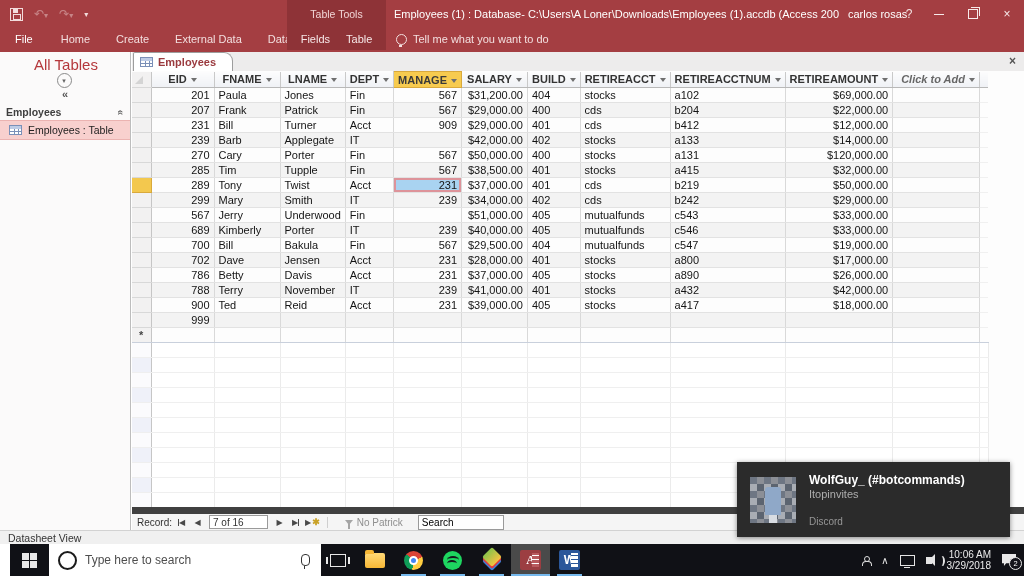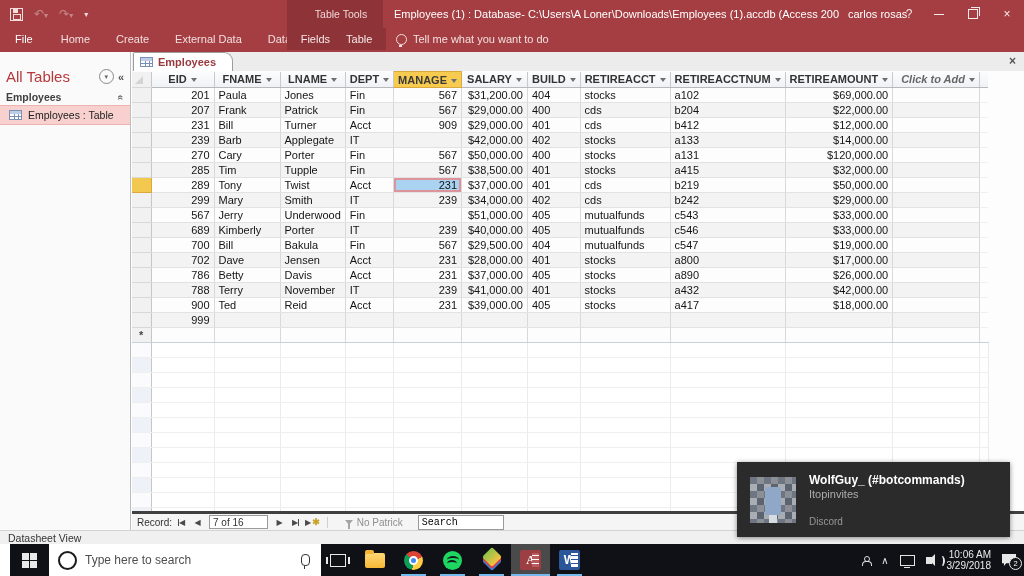--- a/index.html
+++ b/index.html
@@ -6,22 +6,22 @@
   #app{position:relative;width:1024px;height:576px;overflow:hidden;background:#fff;
        font-family:"Liberation Sans",sans-serif;-webkit-font-smoothing:antialiased;}
   
   .titlebar{position:absolute;top:0;left:0;right:0;height:28px;background:var(--access_red,#A43E42);color:#fff;}
   .qat{position:absolute;left:10px;top:0;height:28px;display:flex;align-items:center;gap:11px;color:#F2DCDC;}
   .floppy{width:11px;height:11px;border:1px solid #F2DCDC;position:relative;}
   .floppy::before{content:"";position:absolute;left:2px;top:0;width:5px;height:4px;background:#F2DCDC;}
   .floppy::after{content:"";position:absolute;left:2px;bottom:0;width:6px;height:4px;border:1px solid #F2DCDC;}
   .qat .dim{opacity:.45;font-size:12px;}
   .qat .mini{font-size:8px;}
-  .ctx-top{position:absolute;left:287px;top:0;width:84px;height:28px;background:var(--contextual_red,#8E3337);
-           display:flex;align-items:center;justify-content:center;font-size:10.5px;color:#F1D5D6;padding-left:12px;}
+  .ctx-top{position:absolute;left:287px;top:0;width:99px;height:28px;background:var(--contextual_red,#8E3337);
+           display:flex;align-items:center;justify-content:center;font-size:10.5px;color:#F1D5D6;}
   .title-text{position:absolute;left:394px;top:0;height:28px;display:flex;align-items:center;
               font-size:11px;color:#fff;white-space:nowrap;max-width:445px;overflow:hidden;}
   .account{position:absolute;left:848px;top:0;height:28px;display:flex;align-items:center;font-size:11px;color:#fff;}
   .help-btn{position:absolute;left:898px;top:0;width:22px;height:28px;display:flex;align-items:center;justify-content:center;font-size:12px;color:#F3E2E2;}
   .winctl{position:absolute;right:0;top:0;height:28px;display:flex;}
   .winbtn{width:34px;height:28px;display:flex;align-items:center;justify-content:center;color:#F7EAEA;font-size:12px;}
   .min-glyph{width:10px;height:1px;background:#F7EAEA;}
   .restore-glyph{width:8px;height:8px;border:1px solid #F7EAEA;position:relative;}
   .restore-glyph::before{content:"";position:absolute;left:2px;top:-3px;width:8px;height:8px;border-top:1px solid #F7EAEA;border-right:1px solid #F7EAEA;}
   
@@ -31,21 +31,21 @@
   .rtab.file{color:#fff;padding:0 15px;}
   .ctx-tabs{position:absolute;left:287px;top:0;width:99px;height:22px;background:var(--contextual_red,#8E3337);
             display:flex;align-items:center;justify-content:center;color:#F6E8E8;font-size:11px;}
   .ctx-tabs span{padding:0 8px;white-space:nowrap;}
   .tellme{position:absolute;left:396px;top:0;height:22px;display:flex;align-items:center;gap:6px;color:#F3DFDF;font-size:11px;}
   .bulb{width:9px;height:9px;border:1px solid #F3DFDF;border-radius:50%;position:relative;}
   .bulb::after{content:"";position:absolute;left:2px;bottom:-3px;width:3px;height:2px;background:#F3DFDF;}
   .reddiv{position:absolute;top:50px;left:0;right:0;height:2px;background:var(--access_red,#A43E42);}
   
   .navpane{position:absolute;top:52px;left:0;width:131px;bottom:46px;background:#FBFAFA;border-right:1px solid #BDBDBD;box-sizing:border-box;}
-  .np-title{display:flex;align-items:center;padding:16px 4px 3px 6px;color:#B5383C;font-size:15px;}
+  .np-title{display:flex;align-items:center;padding:4px 4px 3px 6px;color:#B5383C;font-size:15px;flex-direction:column;}
   .np-title .lbl{flex:1;}
   .np-circle{width:13px;height:13px;border:1px solid #8a8a8a;border-radius:50%;display:flex;align-items:center;justify-content:center;margin-right:4px;}
   .np-shutter{color:#555;font-size:11px;font-weight:bold;padding-right:2px;}
   .np-group{display:flex;align-items:center;padding:3px 6px 2px 6px;font-size:10.5px;font-weight:bold;color:#3F3F3F;}
   .np-group .lbl{flex:1;}
   .chev-up{display:inline-block;transform:rotate(90deg);color:#666;font-size:10px;}
   .np-item{height:18px;display:flex;align-items:center;gap:6px;padding-left:9px;background:var(--nav_selected,#F8D0CE);
            border-top:1px solid #EBB3B1;border-bottom:1px solid #EBB3B1;font-size:10.5px;color:#222;}
   .tbl-ico{width:13px;height:10px;border:1px solid #7B90B8;box-sizing:border-box;background:
      linear-gradient(#BECCE6,#BECCE6) 0 0/13px 3px no-repeat,
@@ -78,31 +78,31 @@
   .ds td.r{text-align:right;}
   .ds td.filler,.ds th.filler{border-right:none;}
   .ds td.filler{background:#FDFDFD;border-bottom:1px solid #F0F0F0;}
   .ds tr.star td{border-bottom:1px solid #C9D0DC;}
   .ds tr.star td.sel{text-align:center;font-weight:bold;color:#444;}
   .ds tr.ph td{background:#fff;border-bottom:1px solid #EFEFEF;border-right:1px solid #EBEBEB;}
   .ds tr.ph td.sel{border-right:1px solid #C6C6C6;}
   .ds tr.ph.odd td.sel{background:#EFF1F9;}
   .ds tr.ph.even td.sel{background:#FBFBFD;}
   
-  .recordnav{flex:none;height:16px;background:#F5F5F5;border-top:3px solid #404040;display:flex;align-items:center;
+  .recordnav{flex:none;height:16px;background:#F5F5F5;border-top:7px solid #404040;display:flex;align-items:center;
              font-size:10px;color:#333;padding-left:5px;gap:3px;}
   .rn-btn{display:flex;align-items:center;justify-content:center;min-width:13px;height:13px;color:#4A4A4A;font-size:8px;}
   .rn-btn .bar{width:1px;height:7px;background:#4A4A4A;}
   .rn-star{color:#C9A227;font-size:9px;font-weight:bold;margin-left:1px;}
   .pos-box{width:54px;height:12px;background:#fff;border:1px solid #9A9A9A;display:flex;align-items:center;
            padding-left:3px;font-size:10px;margin:0 2px;}
   .nofilter{display:flex;align-items:center;gap:4px;color:#8F8F8F;margin-left:10px;}
   .funnel{width:0;height:0;border-left:4px solid transparent;border-right:4px solid transparent;border-top:5px solid #A5A5A5;position:relative;}
   .funnel::after{content:"";position:absolute;left:-1px;top:-1px;width:2px;height:5px;background:#A5A5A5;}
-  .rn-search{width:78px;height:13px;border:1px solid #9A9A9A;font-size:10px;font-family:Liberation Mono, monospace;
+  .rn-search{width:78px;height:13px;border:1px solid #9A9A9A;font-size:10px;font-family:Liberation Sans, sans-serif;
              padding:0 3px;margin-left:12px;background:#fff;}
   .vsep{width:1px;height:11px;background:#CFCFCF;margin:0 4px;}
   
   .statusbar{position:absolute;top:530px;left:0;right:0;height:14px;background:#F0F0F0;border-top:1px solid #D2D2D2;
              box-sizing:border-box;display:flex;align-items:center;padding-left:8px;font-size:10.5px;color:#333;}
   
   .taskbar{position:absolute;top:544px;left:10px;right:0;height:32px;background:#101116;display:flex;align-items:stretch;}
   .tb-start{width:40px;display:flex;align-items:center;justify-content:center;}
   .winlogo{display:grid;grid-template-columns:7px 7px;grid-template-rows:7px 7px;gap:1px;}
   .winlogo span{background:#E8E8E8;}

